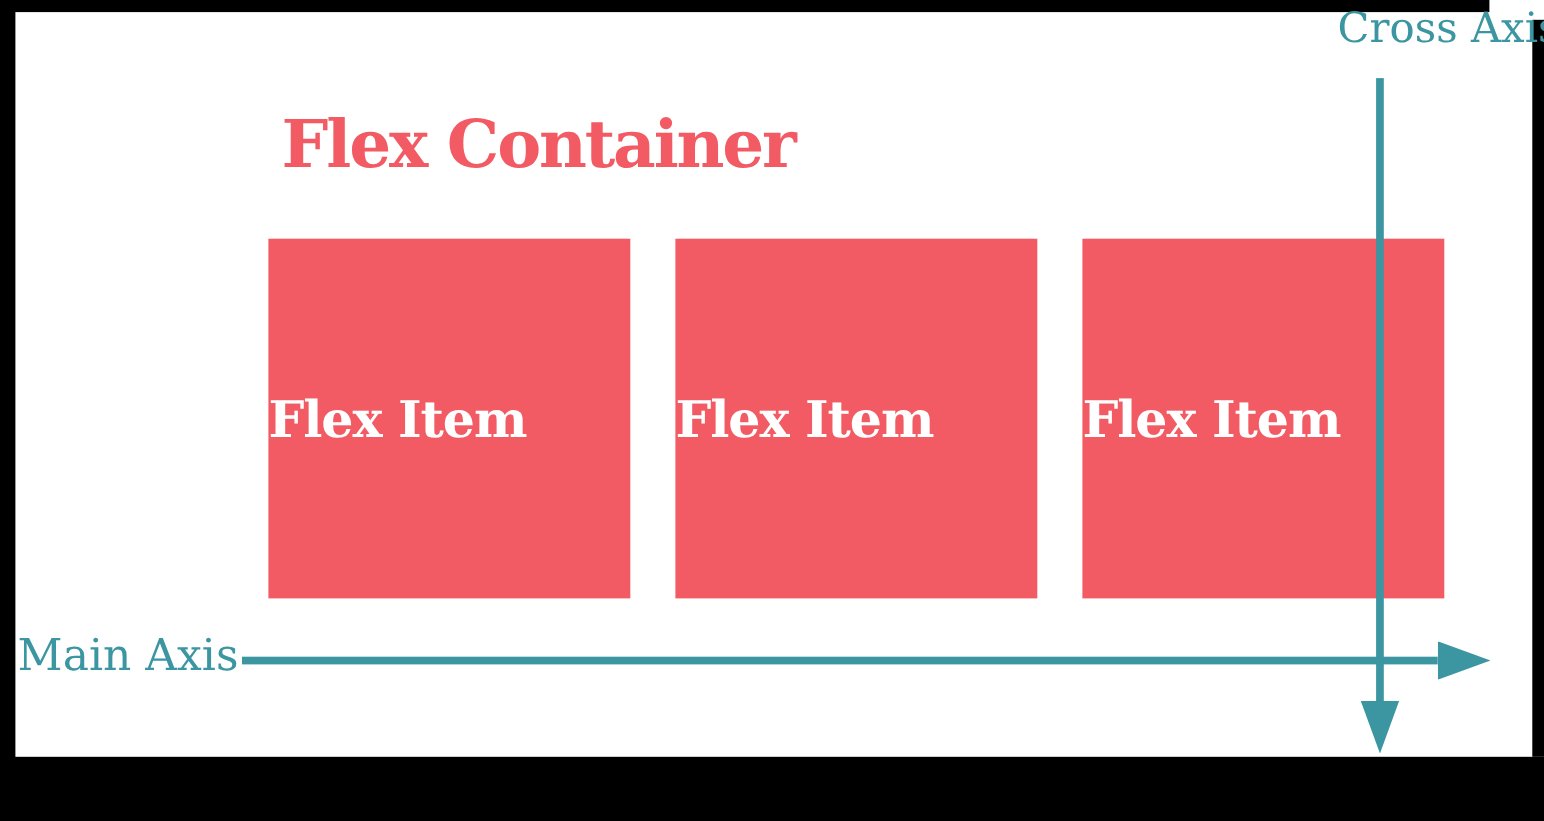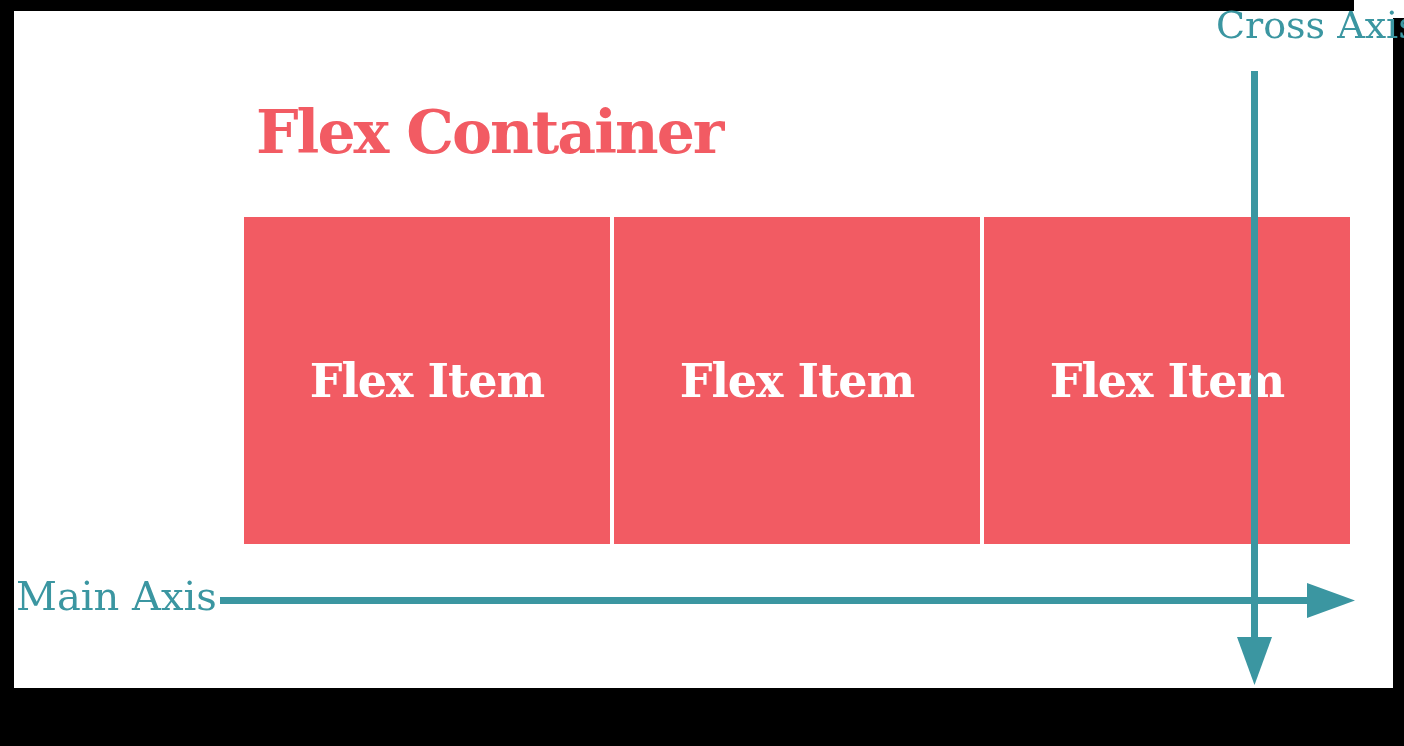--- a/index.html
+++ b/index.html
@@ -23,23 +23,23 @@
   
   .container-label {
     left: 236px; top: 102px;
     font-size: 60px; font-weight: bold; line-height: 1;
     letter-spacing: -2px;
     color: #F25B63; z-index: 2; white-space: nowrap; margin-left: 20px;
   }
 
   
   .flex-box {
-    top: 217px; width: 366px; height: 327px;
+    top: 217px; width: 329px; height: 327px;
     background: #F25B63; z-index: 2;
-    display: flex; align-items: center; justify-content: center;
+    display: flex; align-items: center; 
   }
   .flex-box-1 { left: 244px; }
   .flex-box-2 { left: 614px; }
   .flex-box-3 { left: 984px; }
   .flex-box .item-label {
     color: #ffffff; font-size: 46px; font-weight: bold;
     letter-spacing: -1px; white-space: nowrap;
   }
 
   

